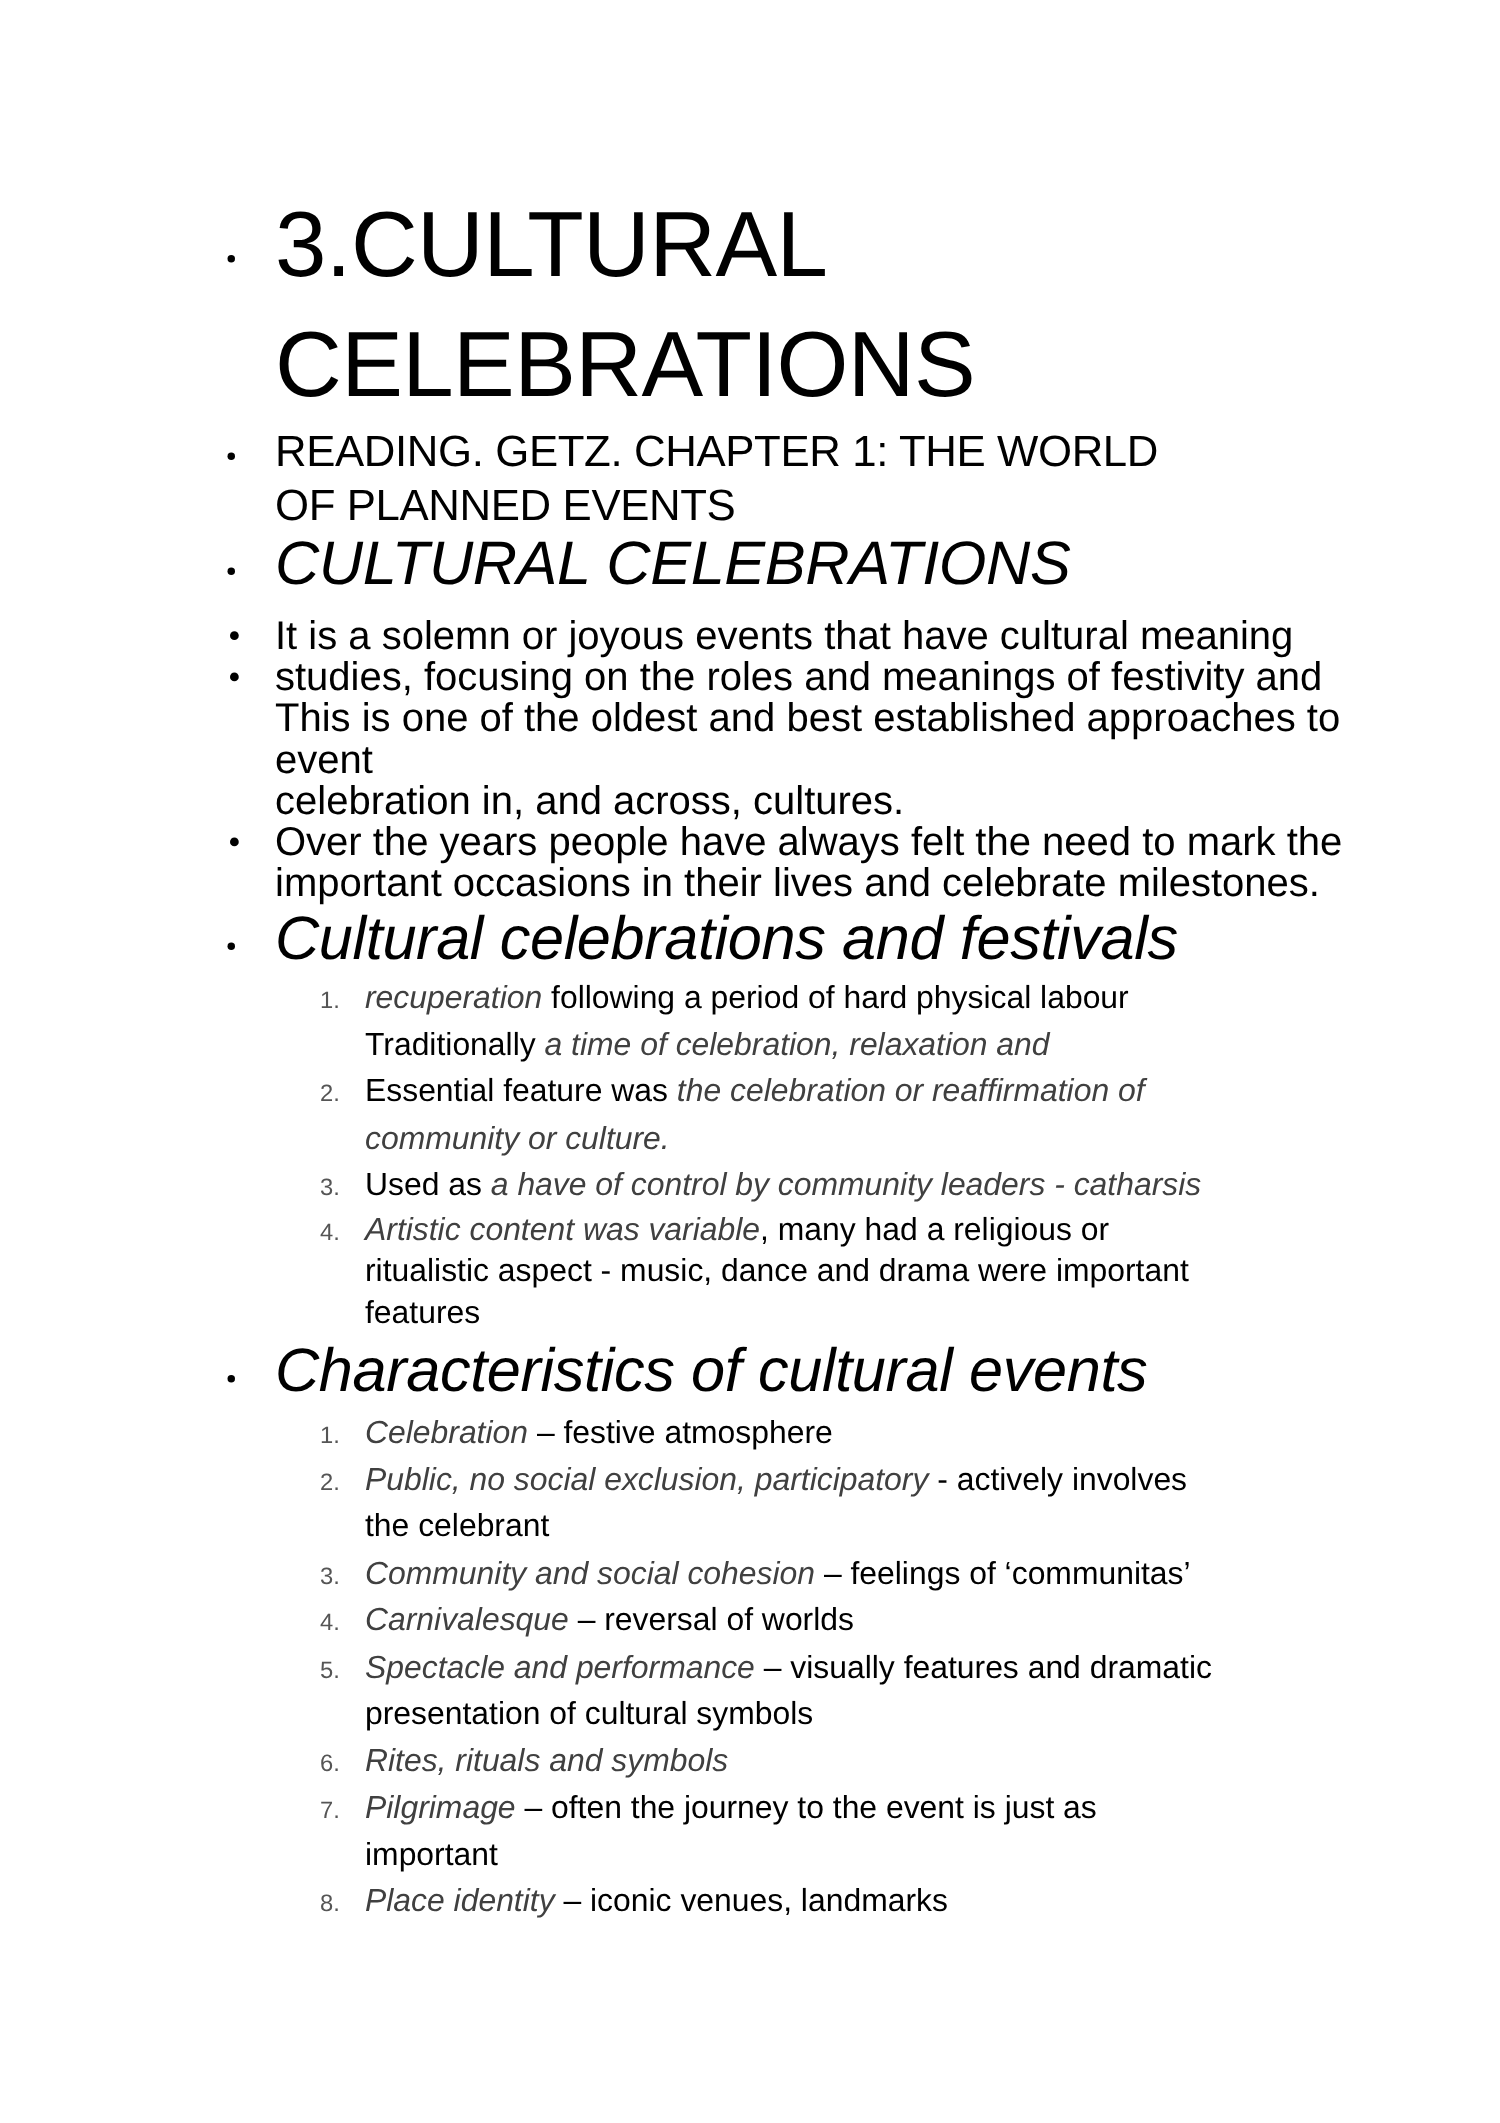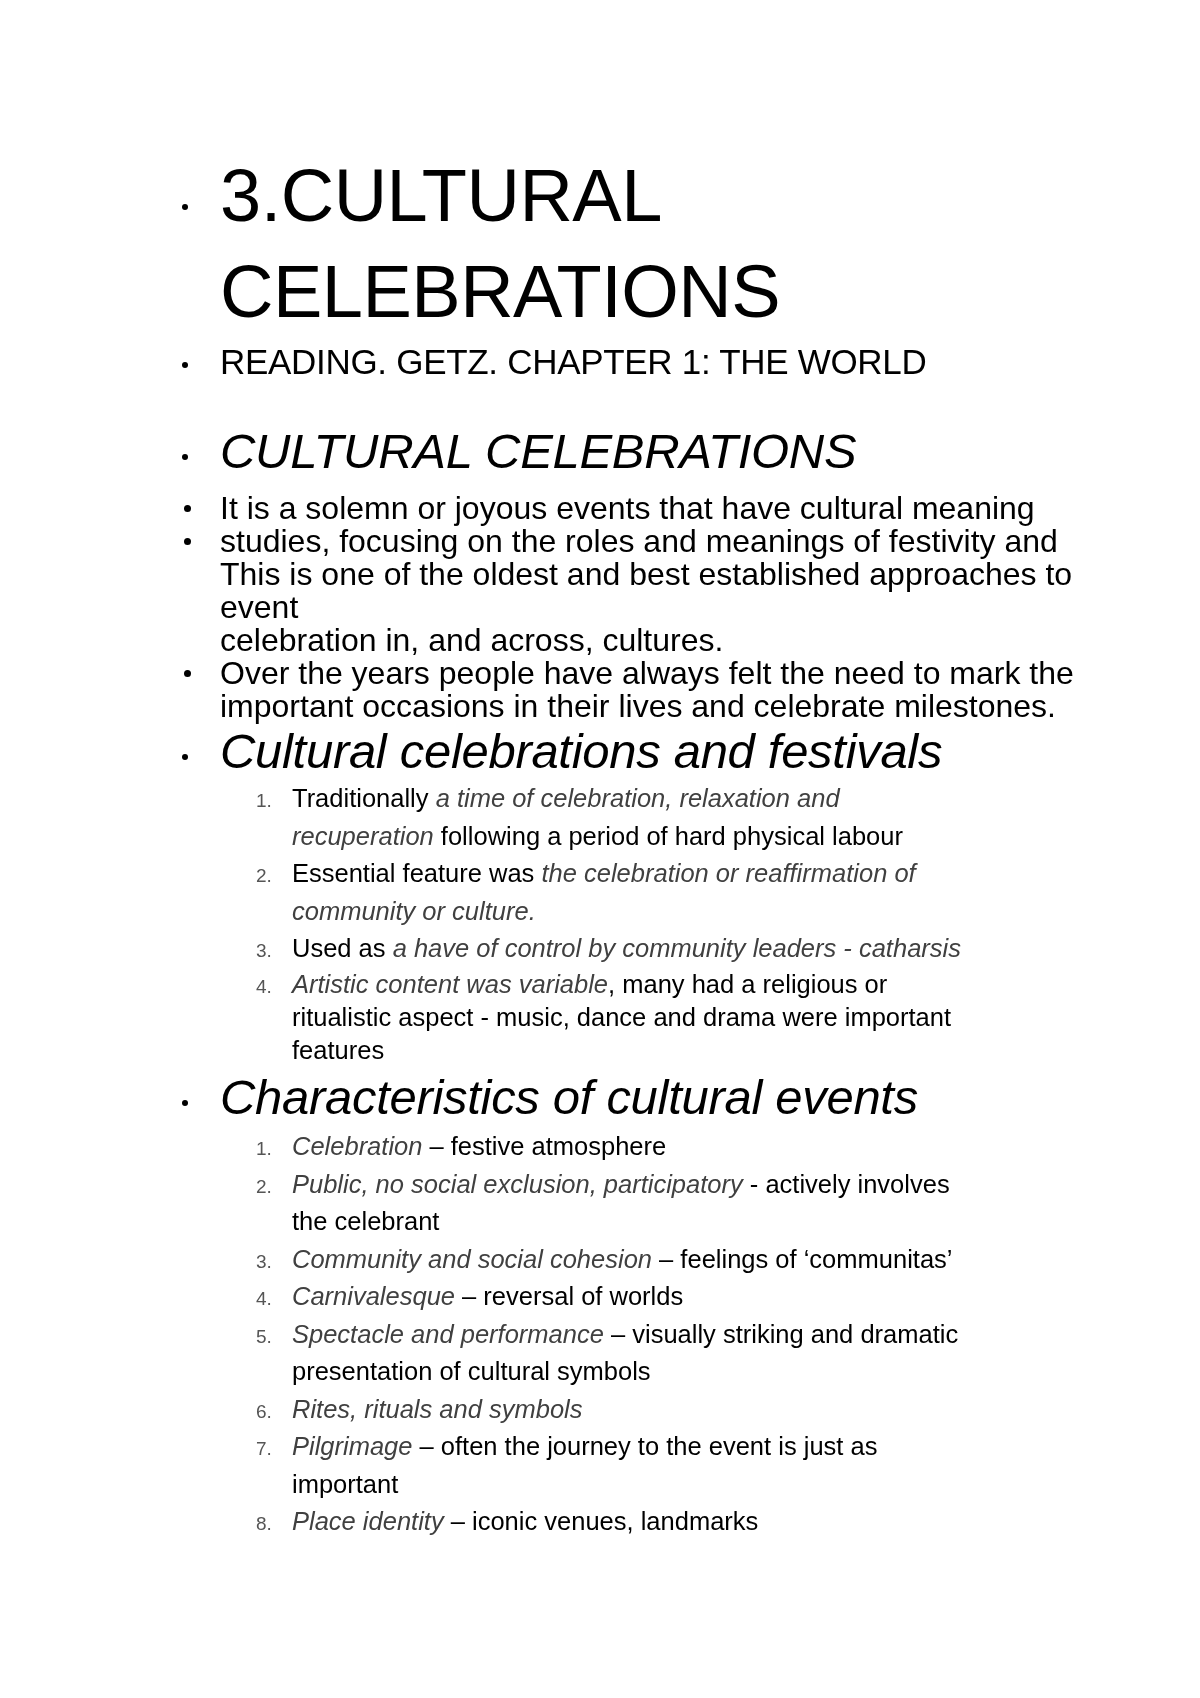--- a/index.html
+++ b/index.html
@@ -48,20 +48,21 @@
 
   <div class="blk title">
     <span class="dot"></span>
     <div>3.CULTURAL</div>
     <div>CELEBRATIONS</div>
   </div>
 
   <div class="blk reading">
     <span class="dot"></span>
     <div>READING. GETZ. CHAPTER 1: THE WORLD</div>
+    <div>OF PLANNED EVENTS</div>
   </div>
 
   <div class="blk h2 h2a">
     <span class="dot"></span>
     <span>CULTURAL CELEBRATIONS</span>
   </div>
 
   <div class="blk bullets">
     <div class="item">
       <span class="dot"></span>
@@ -81,22 +82,22 @@
   </div>
 
   <div class="blk h2 h2b">
     <span class="dot"></span>
     <span>Cultural celebrations and festivals</span>
   </div>
 
   <div class="ol ol1">
     <div class="item">
       <span class="num">1.</span>
+      <div><span class="it">recuperation</span><span> following a period of hard physical labour</span></div>
       <div><span>Traditionally </span><span class="it">a time of celebration, relaxation and</span></div>
-      <div><span class="it">recuperation</span><span> following a period of hard physical labour</span></div>
     </div>
     <div class="item">
       <span class="num">2.</span>
       <div><span>Essential feature was </span><span class="it">the celebration or reaffirmation of</span></div>
       <div><span class="it">community or culture.</span></div>
     </div>
     <div class="item">
       <span class="num">3.</span>
       <div><span>Used as </span><span class="it">a have of control by community leaders  - catharsis</span></div>
     </div>
@@ -126,21 +127,21 @@
     <div class="item">
       <span class="num">3.</span>
       <div><span class="it">Community and social cohesion</span><span> – feelings of ‘communitas’</span></div>
     </div>
     <div class="item">
       <span class="num">4.</span>
       <div><span class="it">Carnivalesque</span><span> – reversal of worlds</span></div>
     </div>
     <div class="item">
       <span class="num">5.</span>
-      <div><span class="it">Spectacle and performance</span><span> – visually striking and dramatic</span></div>
+      <div><span class="it">Spectacle and performance</span><span> – visually features and dramatic</span></div>
       <div>presentation of cultural symbols</div>
     </div>
     <div class="item">
       <span class="num">6.</span>
       <div><span class="it">Rites, rituals and symbols</span></div>
     </div>
     <div class="item">
       <span class="num">7.</span>
       <div><span class="it">Pilgrimage</span><span> – often the journey to the event is just as</span></div>
       <div>important</div>

